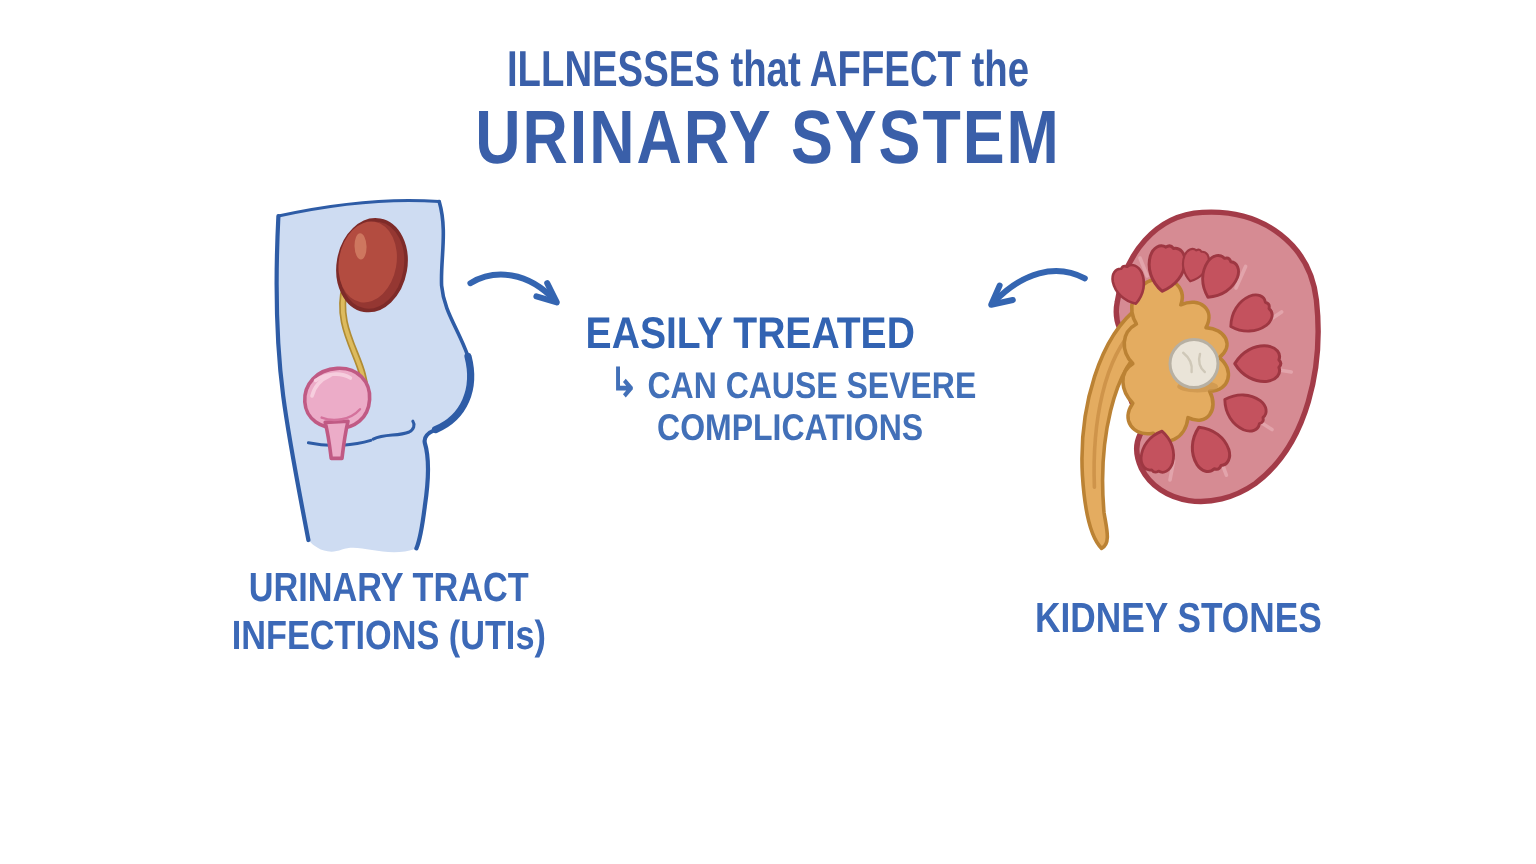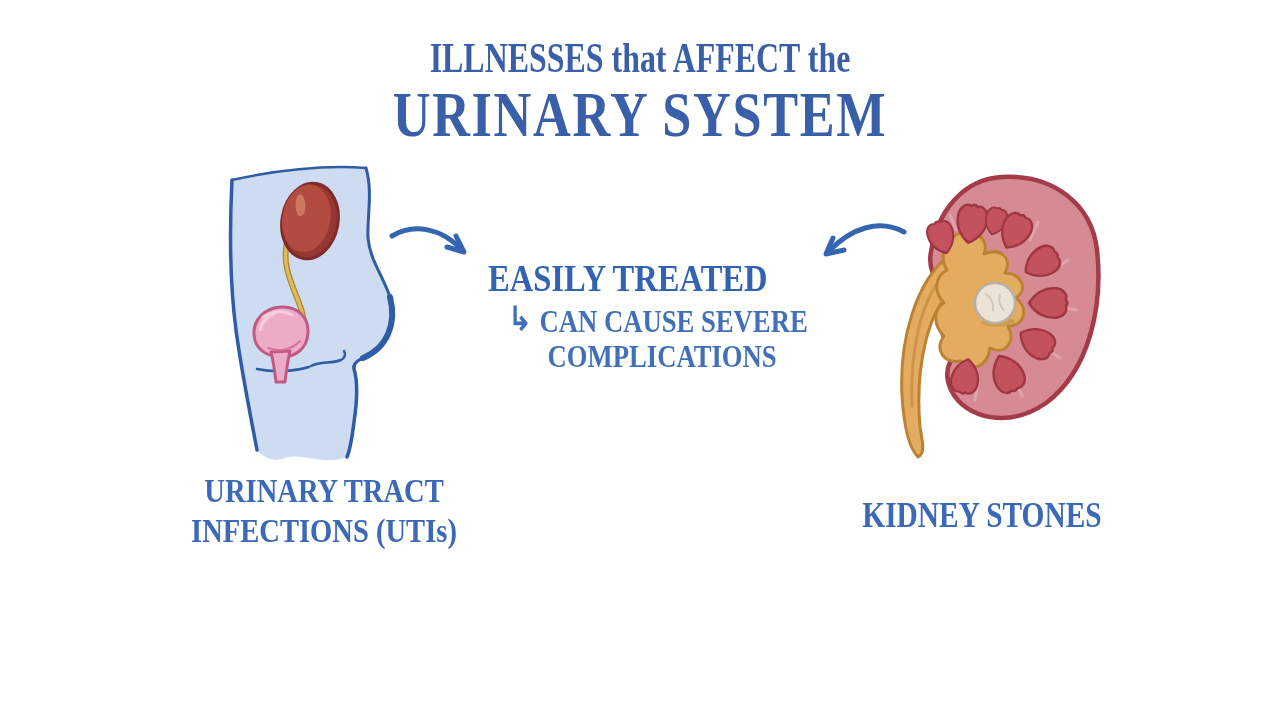--- a/index.html
+++ b/index.html
@@ -1,21 +1,21 @@
 <!DOCTYPE html>
 <html style="--background: #ffffff; --ink-title: #3a5fa9; --ink-heading: #3263b2; --ink-note: #4270b8; --ink-caption: #3c69b7; --arrow: #3465b1; --body-fill: #cedcf2; --body-outline: #2e5ca6; --kidney-small-fill: #b34c40; --kidney-small-dark: #953732; --kidney-small-outline: #7e2b29; --kidney-highlight: #d07c63; --ureter-outer: #b08c34; --ureter-inner: #ddbb5e; --bladder-fill: #ecacc8; --bladder-outline: #c05a84; --bladder-streak: #f6cede; --bladder-rim: #d4729c; --cortex-fill: #d68b93; --cortex-outline: #a33b48; --cortex-streak: #e4a7ae; --pyramid-fill: #c4525e; --pyramid-outline: #9e3742; --pelvis-fill: #e4ac60; --pelvis-outline: #bb8234; --pelvis-shade: #c98f45; --stone-fill: #eae4d8; --stone-outline: #b7b0a3; --stone-facet: #cfc8b8; --stone-shadow: #c8924c;"><head>
 <meta charset="utf-8">
 <style>
   html,body{margin:0;padding:0;}
   .canvas{
     position:relative;
     width:1280px;height:720px;
     background:var(--background,#fff);
     overflow:hidden;
-    font-family:Liberation Serif, serif;
+    font-family:Liberation Sans, sans-serif;
   }
   .canvas *{box-sizing:border-box;}
   svg{position:absolute;overflow:visible;}
 
   
   .title1{
     position:absolute;top:36px;left:0;width:1280px;text-align:center;
     font-size:42px;font-weight:bold;color:var(--ink-title);
     transform:scaleX(.76);line-height:1.05;white-space:nowrap;
   }

